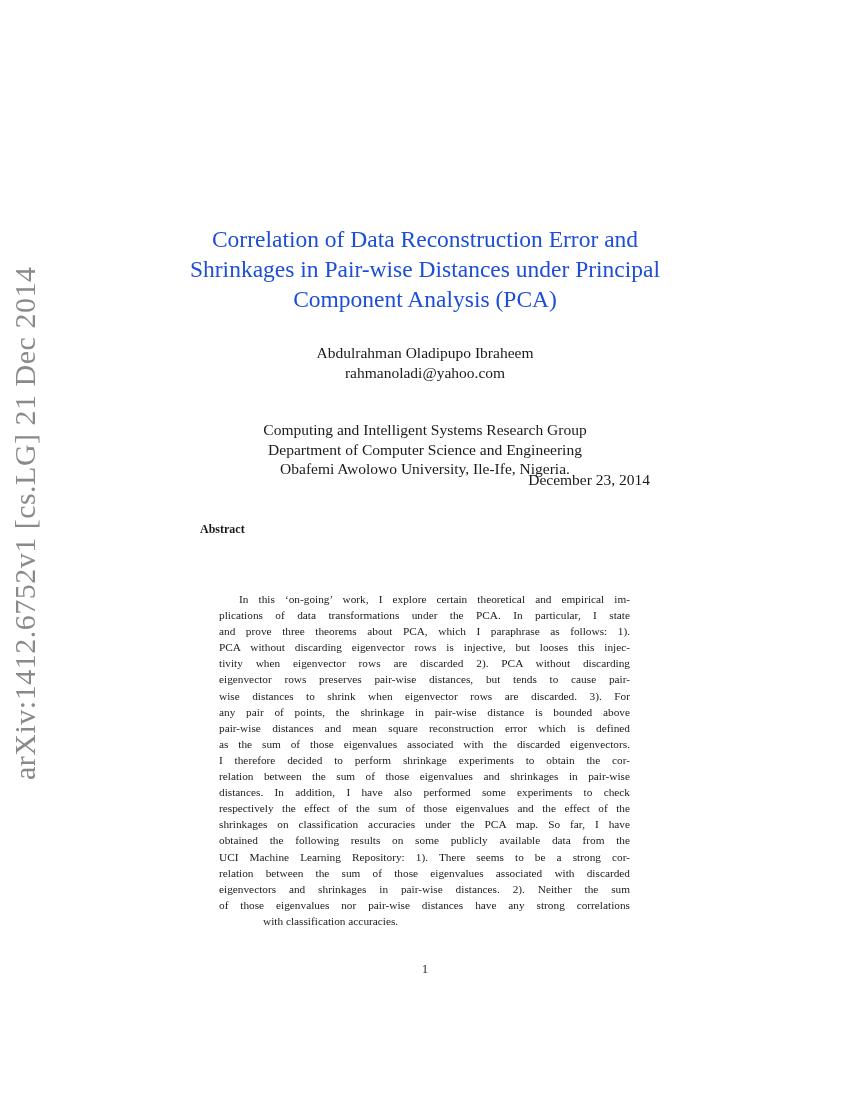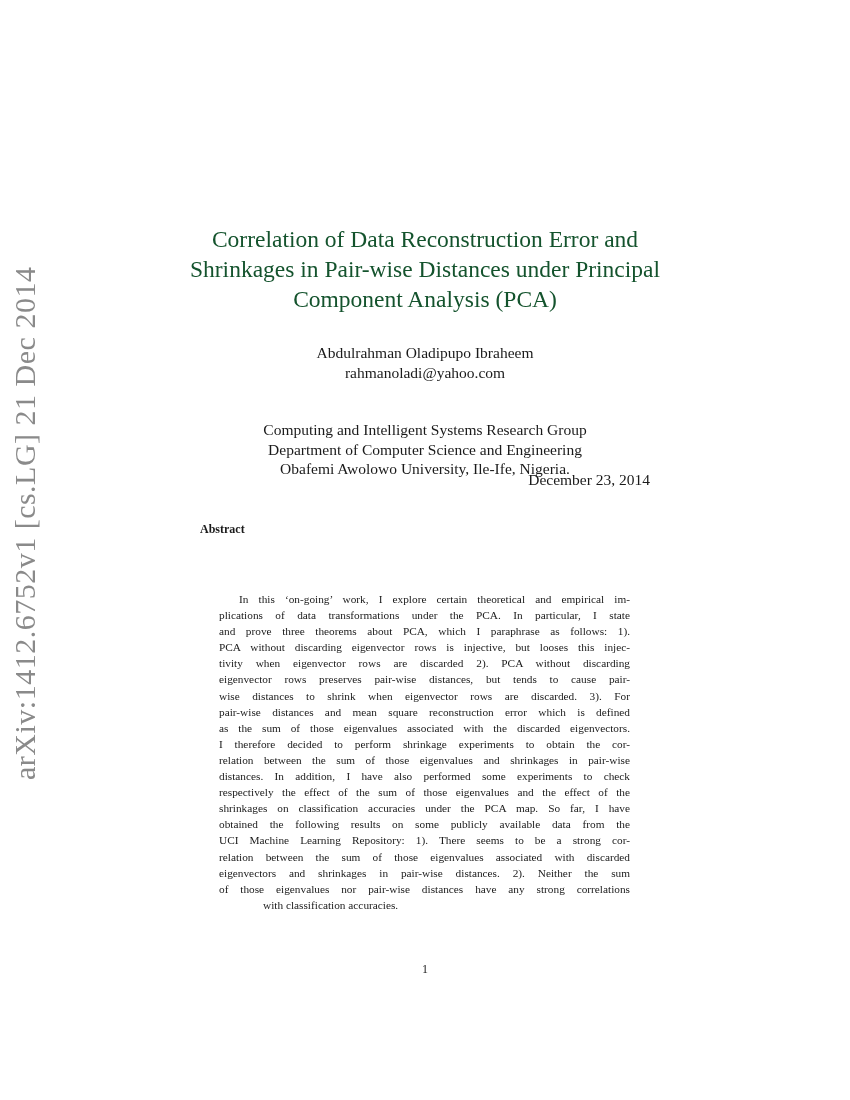--- a/index.html
+++ b/index.html
@@ -21,21 +21,21 @@
     color: #8a8a8a;
     letter-spacing: 0.5px;
     width: 490px;
   }
   .title {
     position: absolute;
     left: 150px; top: 224px; width: 550px;
     text-align: center;
     font-size: 23.5px;
     line-height: 30px;
-    color: #14532d;
+    color: #1d4ed8;
   }
   .title div { white-space: nowrap; }
   .author-block {
     position: absolute;
     left: 200px; top: 343px; width: 450px;
     text-align: center;
     font-size: 15.5px;
     line-height: 20px;
   }
   .affil-block {
@@ -108,20 +108,21 @@
 <div class="abstract-heading">Abstract</div>
 
 <div class="abstract-body">
   <span class="line first">In this ‘on-going’ work, I explore certain theoretical and empirical im-</span>
   <span class="line">plications of data transformations under the PCA. In particular, I state</span>
   <span class="line">and prove three theorems about PCA, which I paraphrase as follows: 1).</span>
   <span class="line">PCA without discarding eigenvector rows is injective, but looses this injec-</span>
   <span class="line">tivity when eigenvector rows are discarded 2). PCA without discarding</span>
   <span class="line">eigenvector rows preserves pair-wise distances, but tends to cause pair-</span>
   <span class="line">wise distances to shrink when eigenvector rows are discarded. 3). For</span>
+  <span class="line">any pair of points, the shrinkage in pair-wise distance is bounded above</span>
   <span class="line">pair-wise distances and mean square reconstruction error which is defined</span>
   <span class="line">as the sum of those eigenvalues associated with the discarded eigenvectors.</span>
   <span class="line">I therefore decided to perform shrinkage experiments to obtain the cor-</span>
   <span class="line">relation between the sum of those eigenvalues and shrinkages in pair-wise</span>
   <span class="line">distances. In addition, I have also performed some experiments to check</span>
   <span class="line">respectively the effect of the sum of those eigenvalues and the effect of the</span>
   <span class="line">shrinkages on classification accuracies under the PCA map. So far, I have</span>
   <span class="line">obtained the following results on some publicly available data from the</span>
   <span class="line">UCI Machine Learning Repository: 1). There seems to be a strong cor-</span>
   <span class="line">relation between the sum of those eigenvalues associated with discarded</span>

